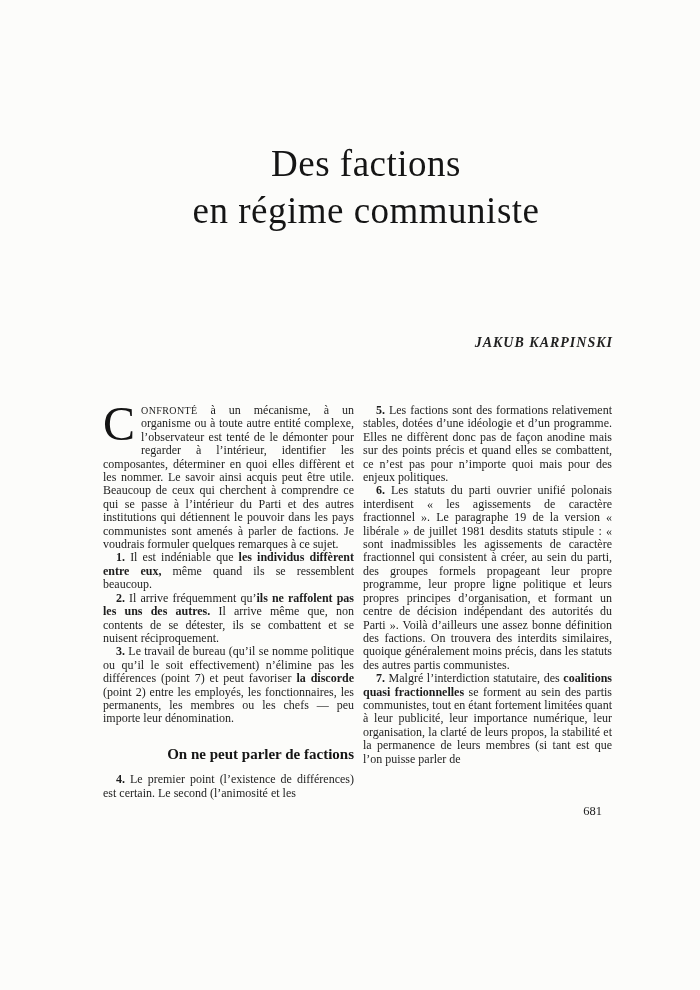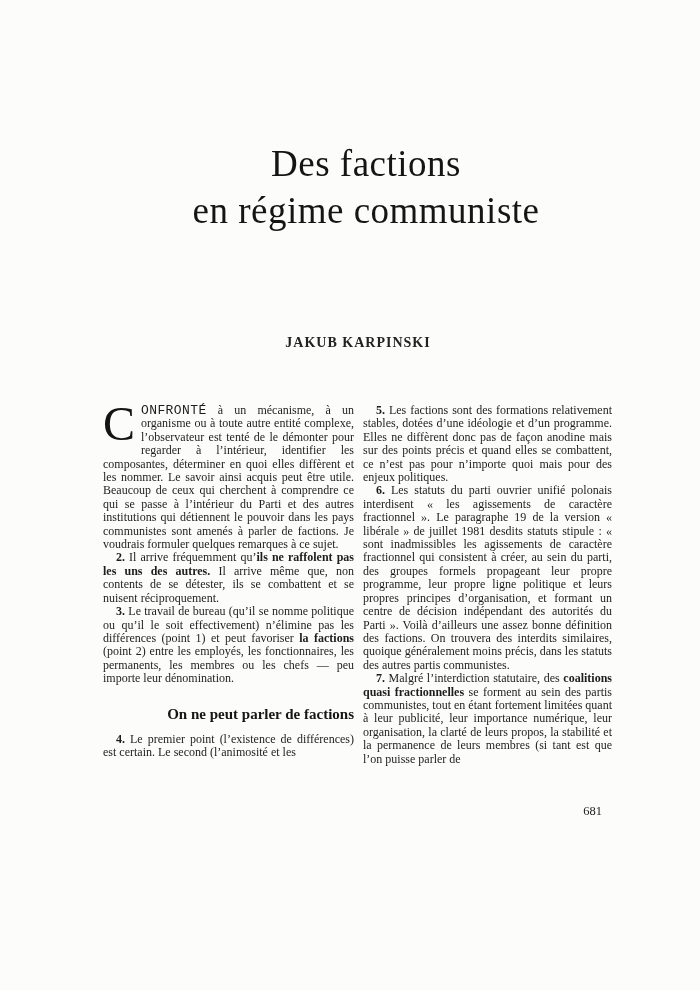--- a/index.html
+++ b/index.html
@@ -39,40 +39,41 @@
     font-size: 22px;
     line-height: 29px;
     font-weight: normal;
     color: #1a1a1a;
   }
   .author {
     position: absolute;
     left: 103px;
     top: 335px;
     width: 510px;
-    text-align: center;
+    text-align: right;
+    font-style: italic;
     font-weight: bold;
     font-size: 14px;
     letter-spacing: 1px;
     color: #222;
   }
   .col {
     position: absolute;
     top: 404px;
     font-size: 12px;
     line-height: 13.4px;
     text-align: justify;
     color: #1d1d1d;
   }
   .col-left  { left: 103px; width: 251px; }
   .col-right { left: 363px; width: 249px; }
   p.para { margin: 0; padding: 0; }
   p.indent { text-indent: 13px; }
   .bold { font-weight: bold; }
-  .smallcaps { font-size: 13px; letter-spacing: 0.4px; font-family: Liberation Mono, monospace; }
+  .smallcaps { font-size: 10px; letter-spacing: 0.4px; }
   .dropcap {
     float: left;
     font-size: 48px;
     line-height: 38px;
     height: 40px;
     margin: 1px 6px 0 0;
     color: #141414;
   }
   .section-heading {
     font-size: 15px;
@@ -100,22 +101,23 @@
   <h1 class="title">
     <span>Des factions</span><br>
     <span>en régime communiste</span>
   </h1>
 
 
   <div class="author">JAKUB KARPINSKI</div>
 
   <div class="col col-left" id="col-left">
       <p class="para"><span class="dropcap">C</span><span class="smallcaps">ONFRONTÉ</span><span> à un mécanisme, à un organisme ou à toute autre entité complexe, l’observateur est tenté de le démonter pour regarder à l’intérieur, identifier les composantes, déterminer en quoi elles diffèrent et les nommer. Le savoir ainsi acquis peut être utile. Beaucoup de ceux qui cherchent à comprendre ce qui se passe à l’intérieur du Parti et des autres institutions qui détiennent le pouvoir dans les pays communistes sont amenés à parler de factions. Je voudrais formuler quelques remarques à ce sujet.</span></p>
+      <p class="para indent"><span class="bold">1.</span><span> Il est indéniable que </span><span class="bold">les individus diffèrent entre eux,</span><span> même quand ils se ressemblent beaucoup.</span></p>
       <p class="para indent"><span class="bold">2.</span><span> Il arrive fréquemment qu’</span><span class="bold">ils ne raffolent pas les uns des autres.</span><span> Il arrive même que, non contents de se détester, ils se combattent et se nuisent réciproquement.</span></p>
-      <p class="para indent"><span class="bold">3.</span><span> Le travail de bureau (qu’il se nomme politique ou qu’il le soit effectivement) n’élimine pas les différences (point 1) et peut favoriser </span><span class="bold">la factions</span><span> (point 2) entre les employés, les fonctionnaires, les permanents, les membres ou les chefs — peu importe leur dénomination.</span></p>
+      <p class="para indent"><span class="bold">3.</span><span> Le travail de bureau (qu’il se nomme politique ou qu’il le soit effectivement) n’élimine pas les différences (point 7) et peut favoriser </span><span class="bold">la discorde</span><span> (point 2) entre les employés, les fonctionnaires, les permanents, les membres ou les chefs — peu importe leur dénomination.</span></p>
       <h3 class="section-heading">On ne peut parler de factions</h3>
       <p class="para indent"><span class="bold">4.</span><span> Le premier point (l’existence de différences) est certain. Le second (l’animosité et les</span></p>
     </div>
 
   <div class="col col-right" id="col-right">
       <p class="para indent"><span class="bold">5.</span><span> Les factions sont des formations relativement stables, dotées d’une idéologie et d’un programme. Elles ne diffèrent donc pas de façon anodine mais sur des points précis et quand elles se combattent, ce n’est pas pour n’importe quoi mais pour des enjeux politiques.</span></p>
       <p class="para indent"><span class="bold">6.</span><span> Les statuts du parti ouvrier unifié polonais interdisent « les agissements de caractère fractionnel ». Le paragraphe 19 de la version « libérale » de juillet 1981 desdits statuts stipule : « sont inadmissibles les agissements de caractère fractionnel qui consistent à créer, au sein du parti, des groupes formels propageant leur propre programme, leur propre ligne politique et leurs propres principes d’organisation, et formant un centre de décision indépendant des autorités du Parti ». Voilà d’ailleurs une assez bonne définition des factions. On trouvera des interdits similaires, quoique généralement moins précis, dans les statuts des autres partis communistes.</span></p>
       <p class="para indent"><span class="bold">7.</span><span> Malgré l’interdiction statutaire, des </span><span class="bold">coalitions quasi fractionnelles</span><span> se forment au sein des partis communistes, tout en étant fortement limitées quant à leur publicité, leur importance numérique, leur organisation, la clarté de leurs propos, la stabilité et la permanence de leurs membres (si tant est que l’on puisse parler de</span></p>
     </div>
 

